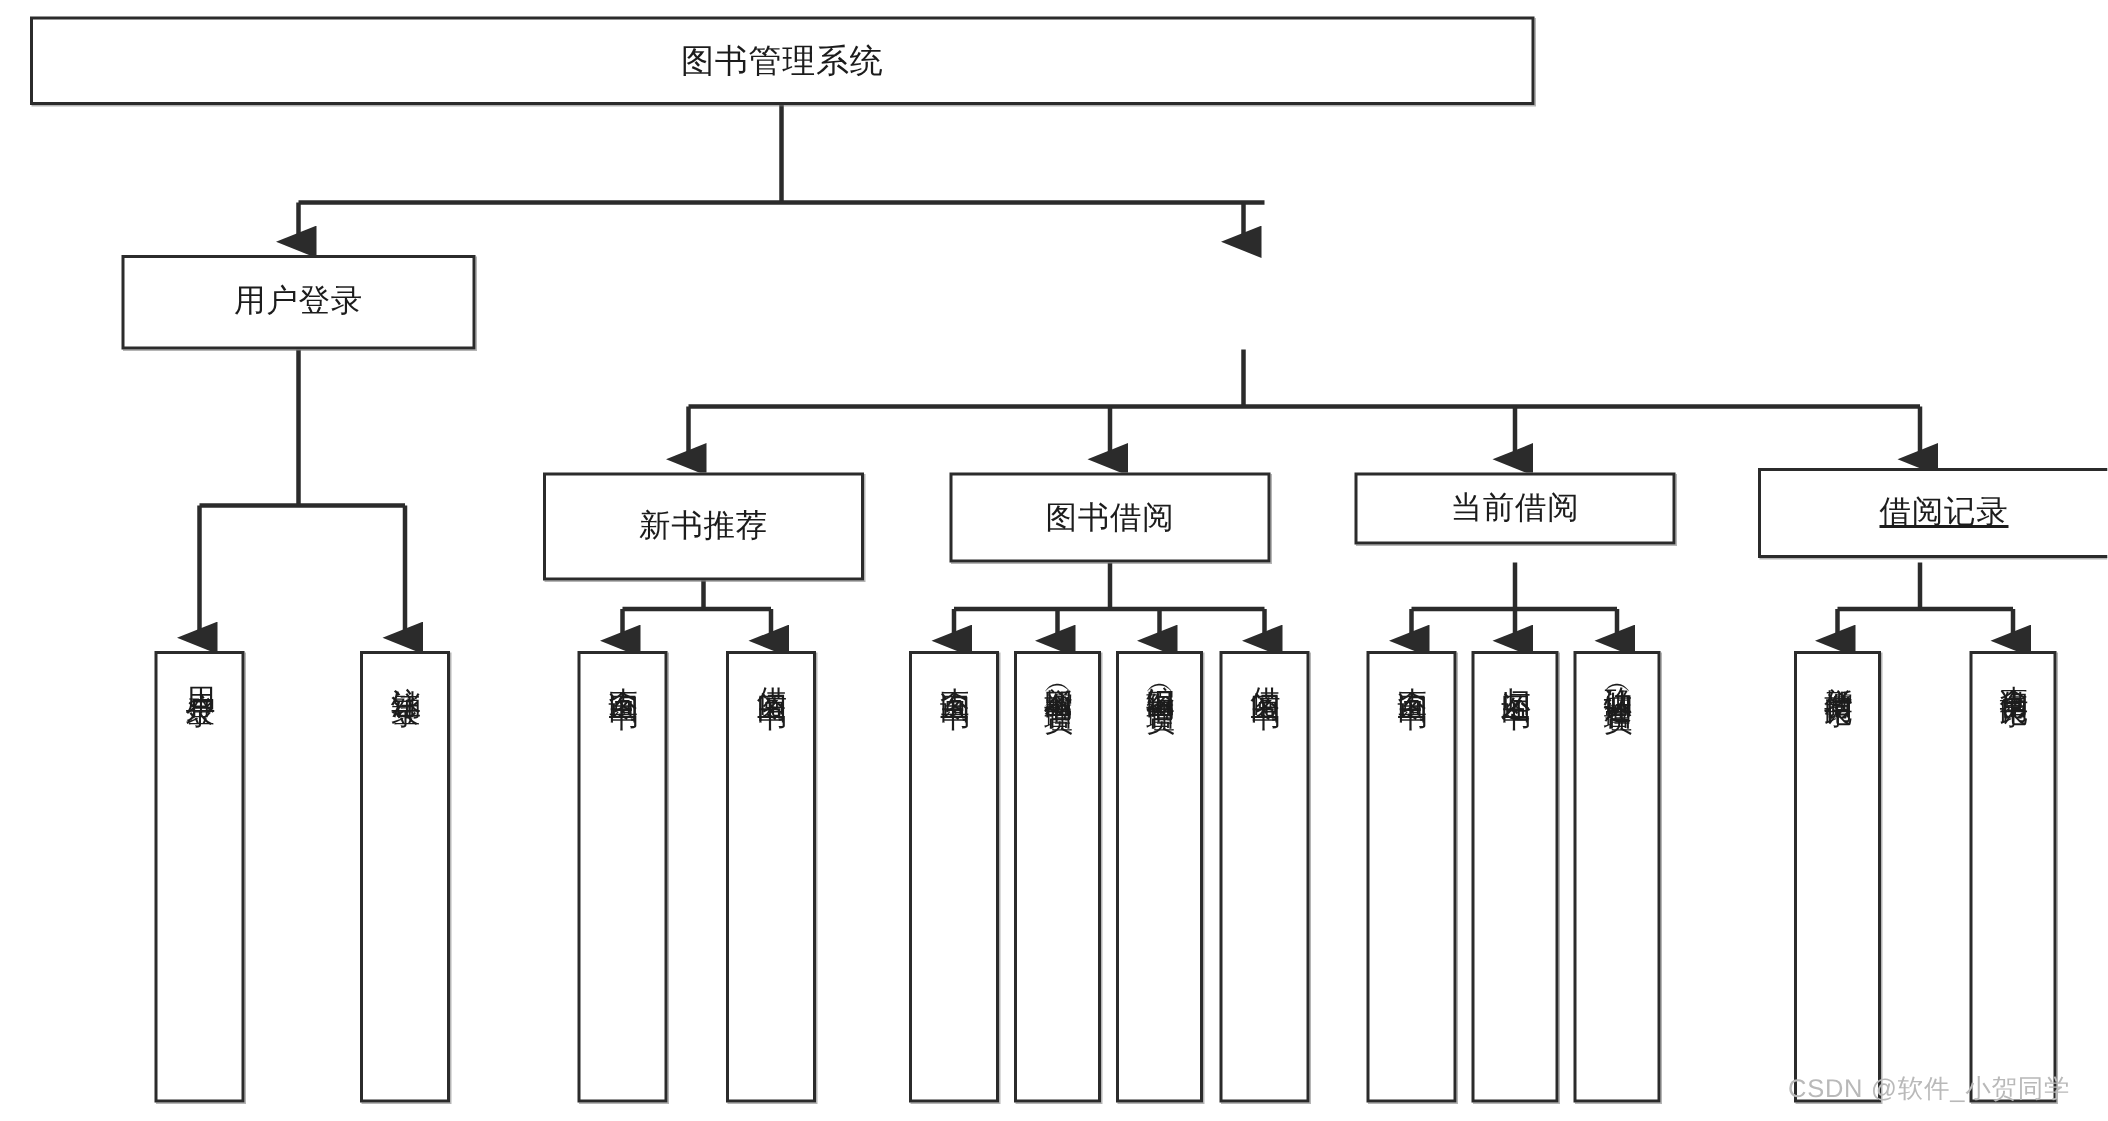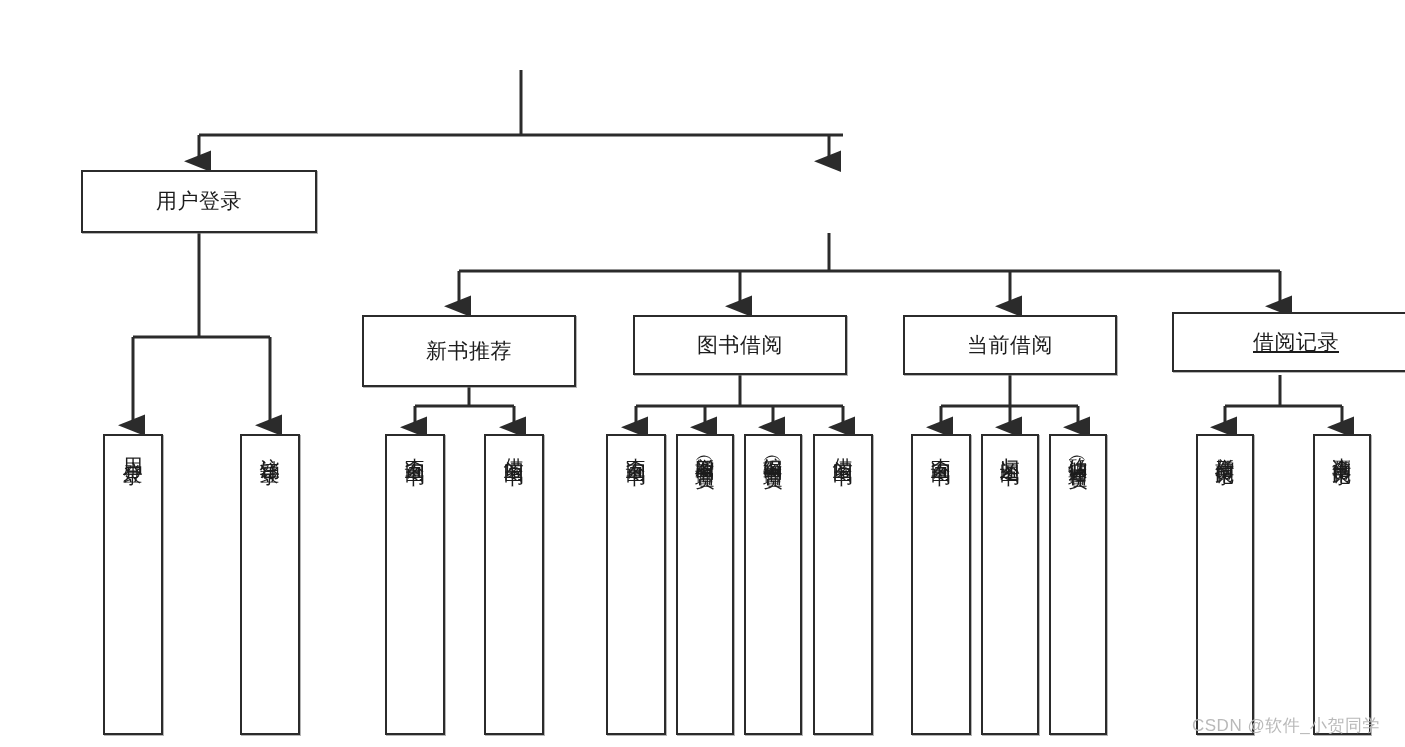--- a/index.html
+++ b/index.html
@@ -130,32 +130,35 @@
       <path d="M1010,406 L1010,426" marker-end="url(#arrow)"></path>
       <path d="M1078,406 L1078,426" marker-end="url(#arrow)"></path>
 
       <path d="M1280,375 L1280,406"></path>
       <path d="M1225,406 L1342,406"></path>
       <path d="M1225,406 L1225,426" marker-end="url(#arrow)"></path>
       <path d="M1342,406 L1342,426" marker-end="url(#arrow)"></path>
     </g>
   </svg>
 
+  <div class="node h root" style="left:20px; top:11px; width:1003px; height:59px;">
+    <span class="lbl">图书管理系统</span>
+  </div>
 
   <div class="node h" style="left:81px; top:170px; width:236px; height:63px;">
     <span class="lbl">用户登录</span>
   </div>
 
   <div class="node h" style="left:362px; top:315px; width:214px; height:72px;">
     <span class="lbl">新书推荐</span>
   </div>
   <div class="node h" style="left:633px; top:315px; width:214px; height:60px;font-family:Liberation Serif, serif;">
     <span class="lbl">图书借阅</span>
   </div>
-  <div class="node h" style="left:903px; top:315px; width:214px; height:60px;">
+  <div class="node h" style="left:903px; top:315px; width:214px; height:48px;">
     <span class="lbl">当前借阅</span>
   </div>
   <div class="node h" style="left:1172px; top:312px; width:248px; height:60px;text-decoration:underline;">
     <span class="lbl">借阅记录</span>
   </div>
 
   <div class="node v" style="left:103px; top:434px; width:60px; height:301px;">
     <span class="lbl">用户登录</span>
   </div>
   <div class="node v" style="left:240px; top:434px; width:60px; height:301px;">

